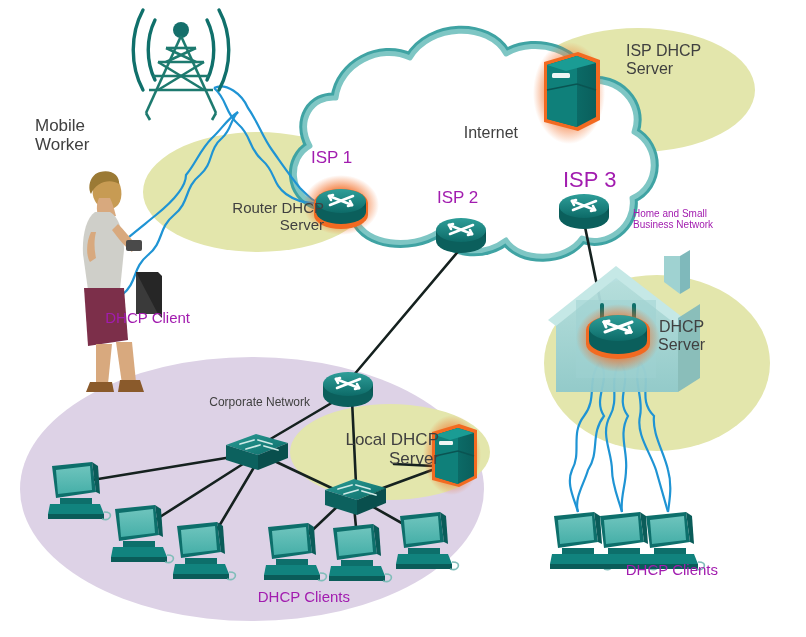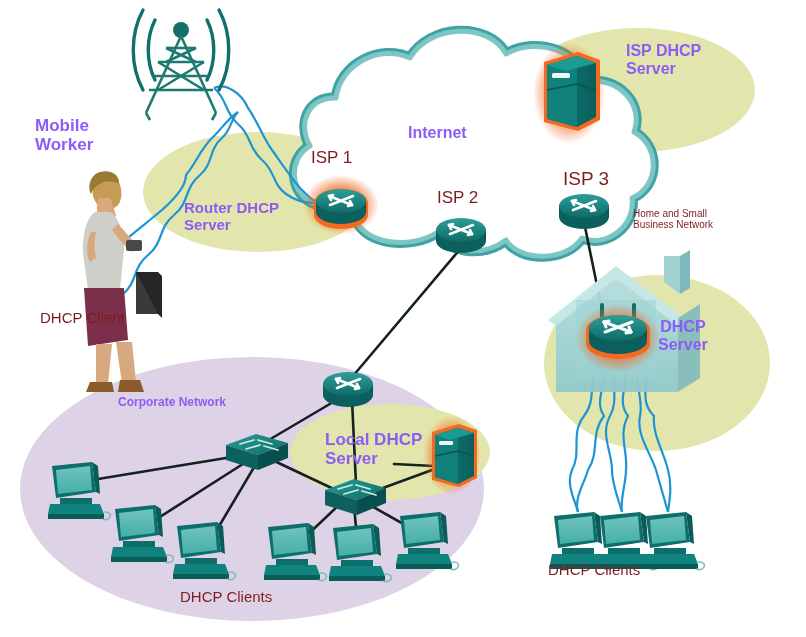--- a/index.html
+++ b/index.html
@@ -19,29 +19,29 @@
   }
   #svgroot {
     position: absolute;
     left: 0;
     top: 0;
     width: 806px;
     height: 637px;
   }
   .lbl {
     position: absolute;
-    color: #7f1d1d;
+    color: #a21caf;
     white-space: pre;
     line-height: 1.12;
   }
   .lbl-bold {
-    font-weight: bold;
-    color: #8b5cf6;
-  }
-  .lbl-c { text-align: left; }
+    font-weight: normal;
+    color: #404040;
+  }
+  .lbl-c { text-align: right; }
   .lbl-l { text-align: left; }
 </style>
 </head>
 <body>
 
 <div id="canvas">
 
   <svg id="svgroot" viewBox="0 0 806 637">
     <defs>
       <radialGradient id="glowOrange" cx="50%" cy="50%" r="50%">
@@ -439,21 +439,21 @@
 
   <div class="lbl lbl-c" style="left:40px; top:310px; width:150px; font-size:15px;">DHCP Client</div>
 
   <div class="lbl lbl-bold lbl-c" style="left:184px; top:200px; width:140px; font-size:15px;">Router DHCP
 Server</div>
 
   <div class="lbl lbl-l" style="left:311px; top:148px; font-size:17px;">ISP 1</div>
 
   <div class="lbl lbl-l" style="left:437px; top:188px; font-size:17px;">ISP 2</div>
 
-  <div class="lbl lbl-l" style="left:563px; top:168px; font-size:19px;">ISP 3</div>
+  <div class="lbl lbl-l" style="left:563px; top:168px; font-size:22px;">ISP 3</div>
 
   <div class="lbl lbl-bold lbl-c" style="left:408px; top:124px; width:110px; font-size:16px;">Internet</div>
 
   <div class="lbl lbl-bold lbl-l" style="left:626px; top:42px; font-size:16px;">ISP DHCP
 Server</div>
 
   <div class="lbl lbl-l" style="left:633px; top:208px; font-size:10px;">Home and Small
 Business Network</div>
 
   <div class="lbl lbl-bold lbl-l" style="left:658px; top:318px; font-size:16px;text-align:center;">DHCP

